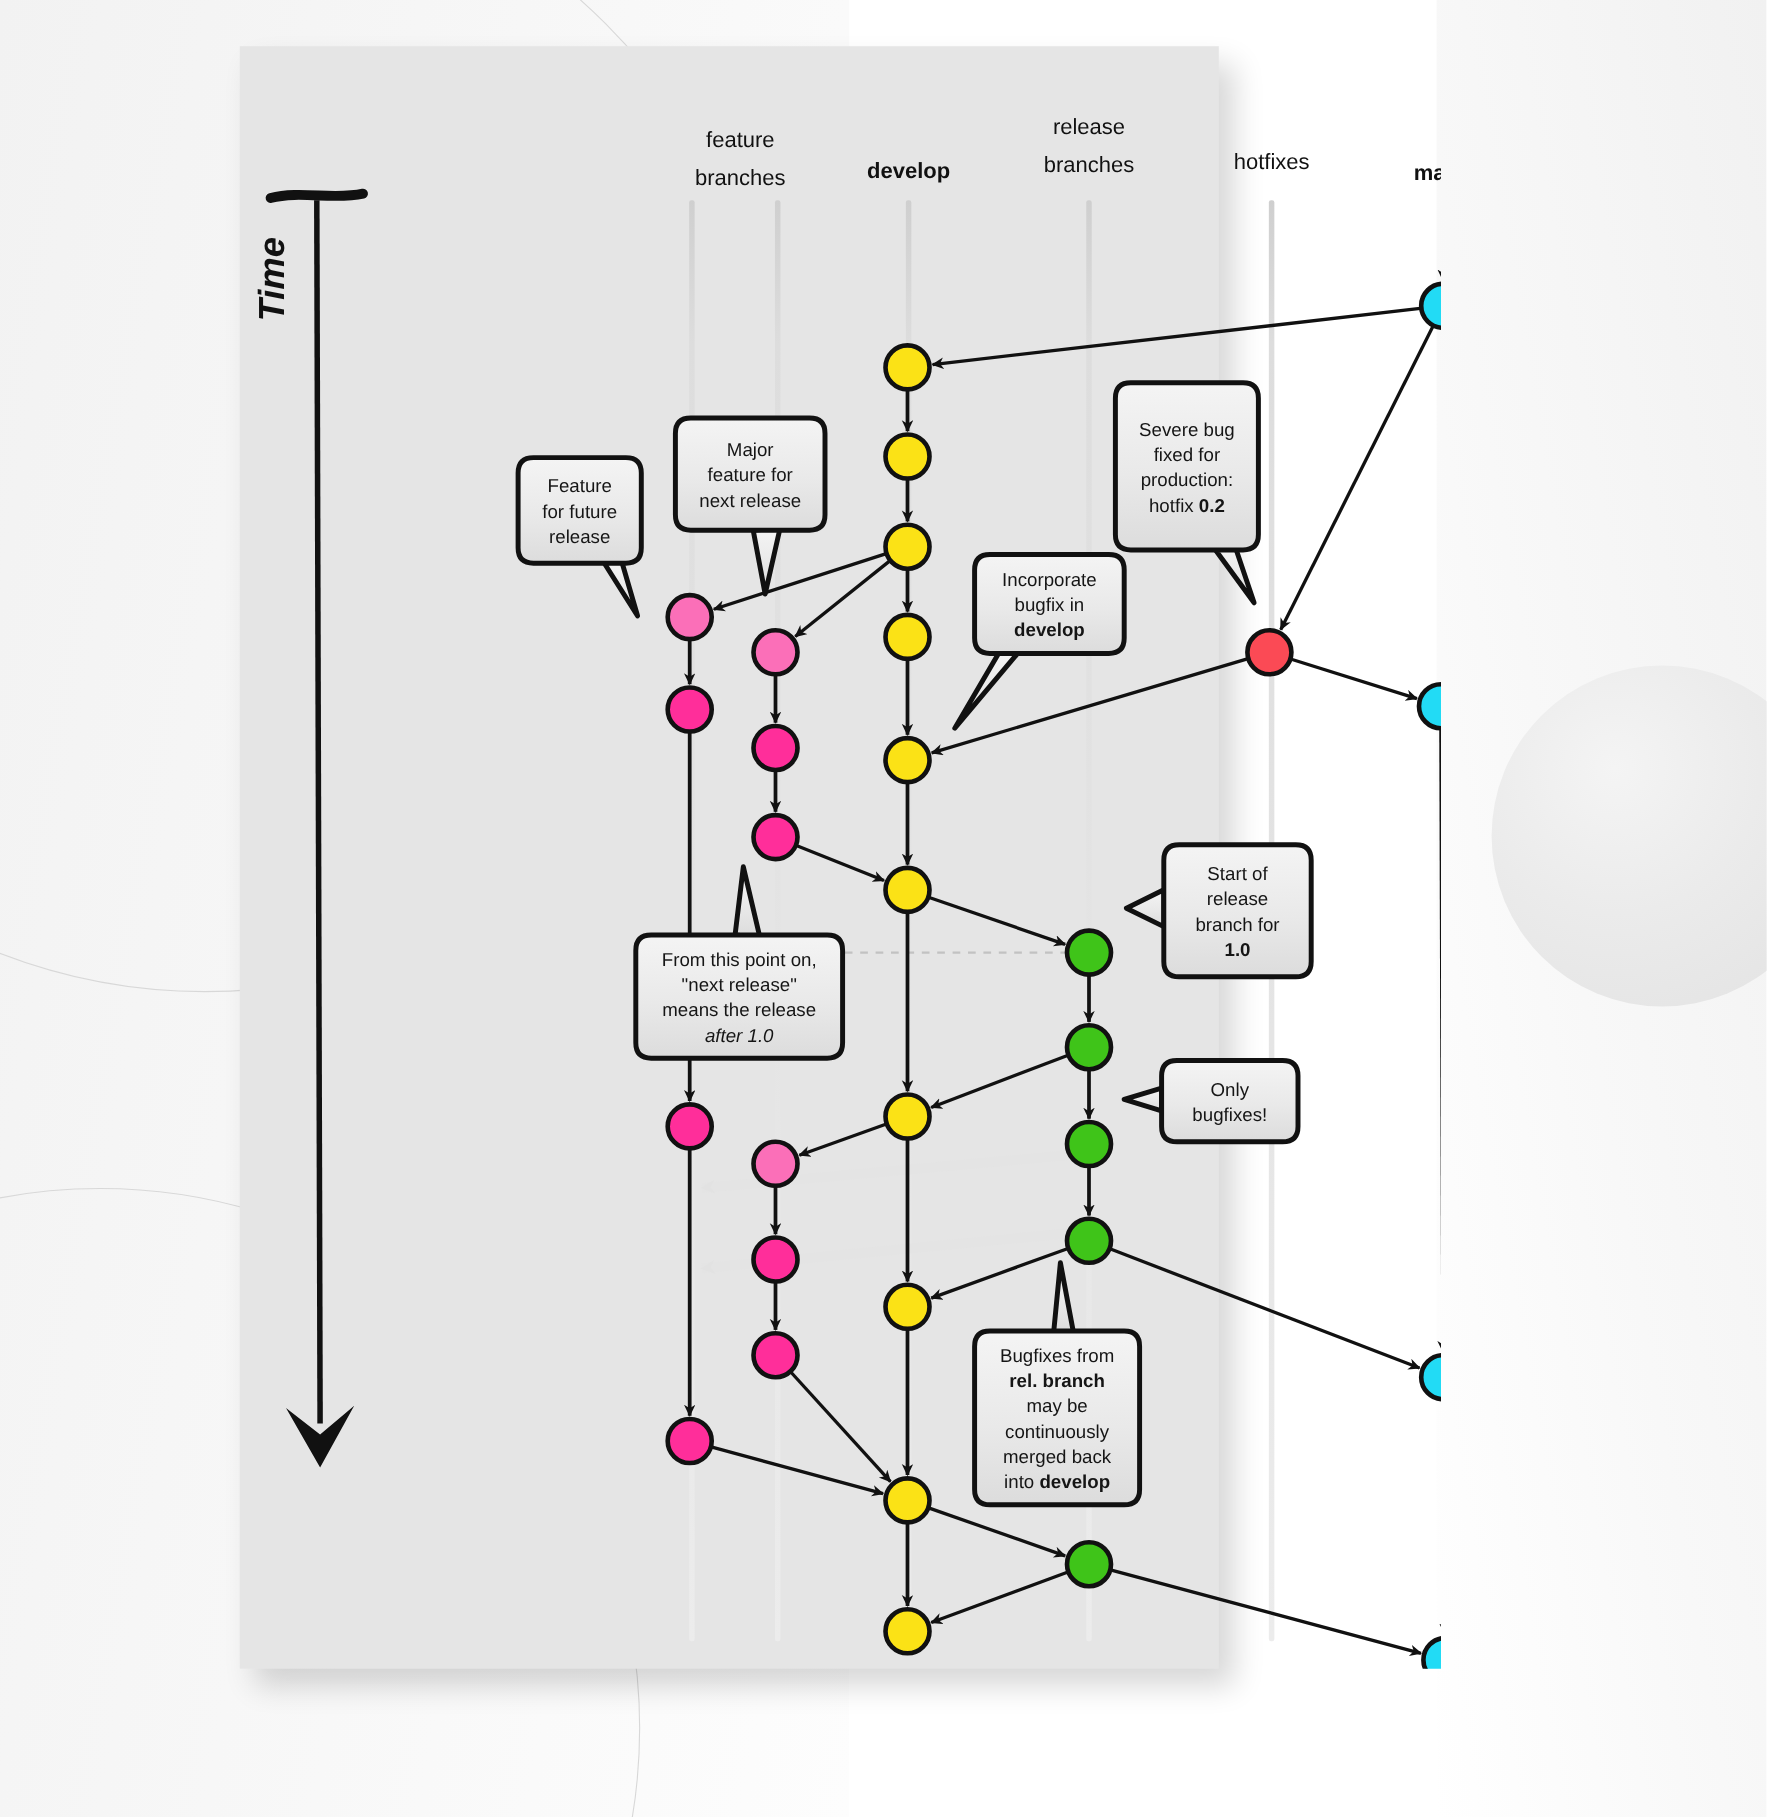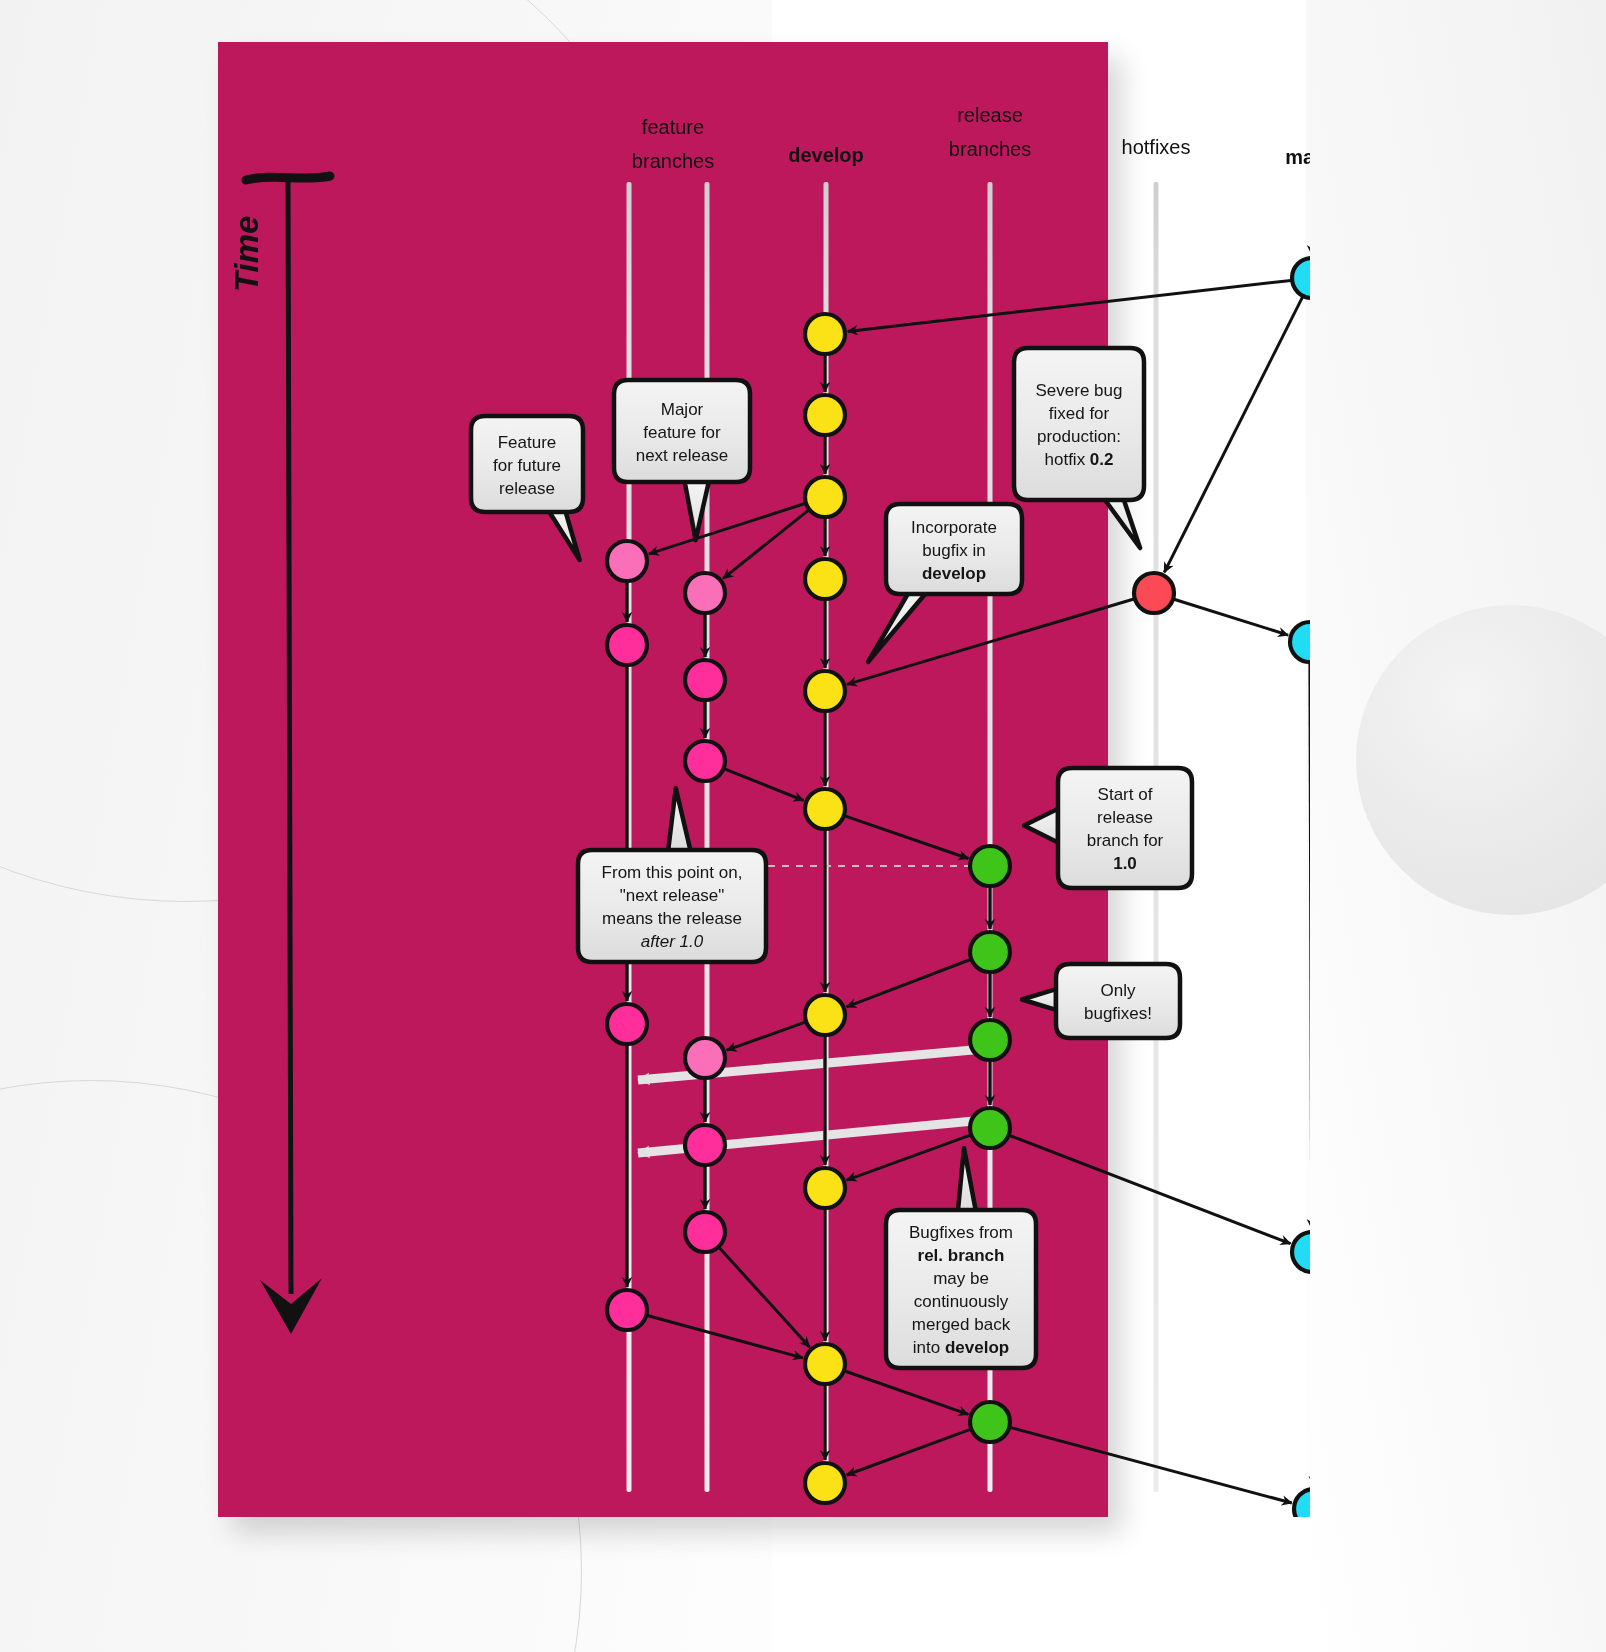--- a/index.html
+++ b/index.html
@@ -26,21 +26,21 @@
   .bg-ring.r1{left:-330px;top:-130px;width:1030px;height:1030px;}
   .bg-ring.r2{left:-400px;top:1080px;width:980px;height:980px;}
   .bg-ball{
     position:absolute;right:-60px;top:605px;width:310px;height:310px;
     border-radius:50%;
     background:radial-gradient(circle at 36% 30%,#f4f4f4 0%,#ebebeb 45%,#e2e2e2 100%);
   }
   
   #card{
     position:absolute;left:218px;top:42px;width:890px;height:1475px;
-    background:#be185d;
+    background:#e5e5e5;
     box-shadow:14px 16px 26px rgba(0,0,0,.16);
   }
   #diagram{position:absolute;left:0;top:0;width:1092px;height:1475px;display:block;}
   .lane-label{font-size:20px;fill:#111;}
   .lane-label.bold{font-weight:bold;}
   .callout-text{font-size:17px;fill:#151515;}
   .tag-text{font-size:18px;fill:#111;}
   .tag-text.big{font-size:25px;font-weight:bold;}
   .time-text{font-size:33px;font-weight:bold;font-style:italic;fill:#111;}
 </style>

